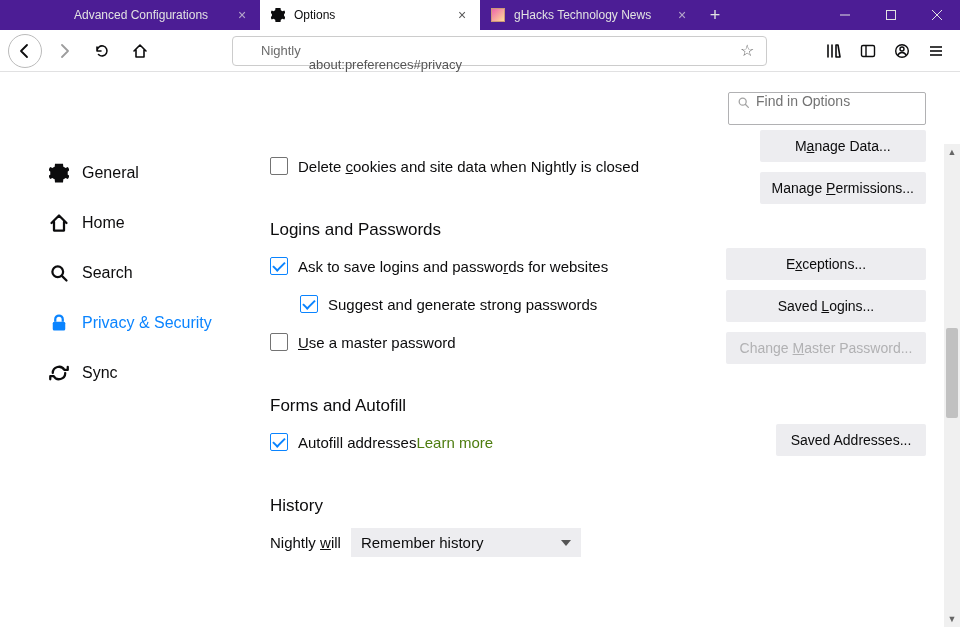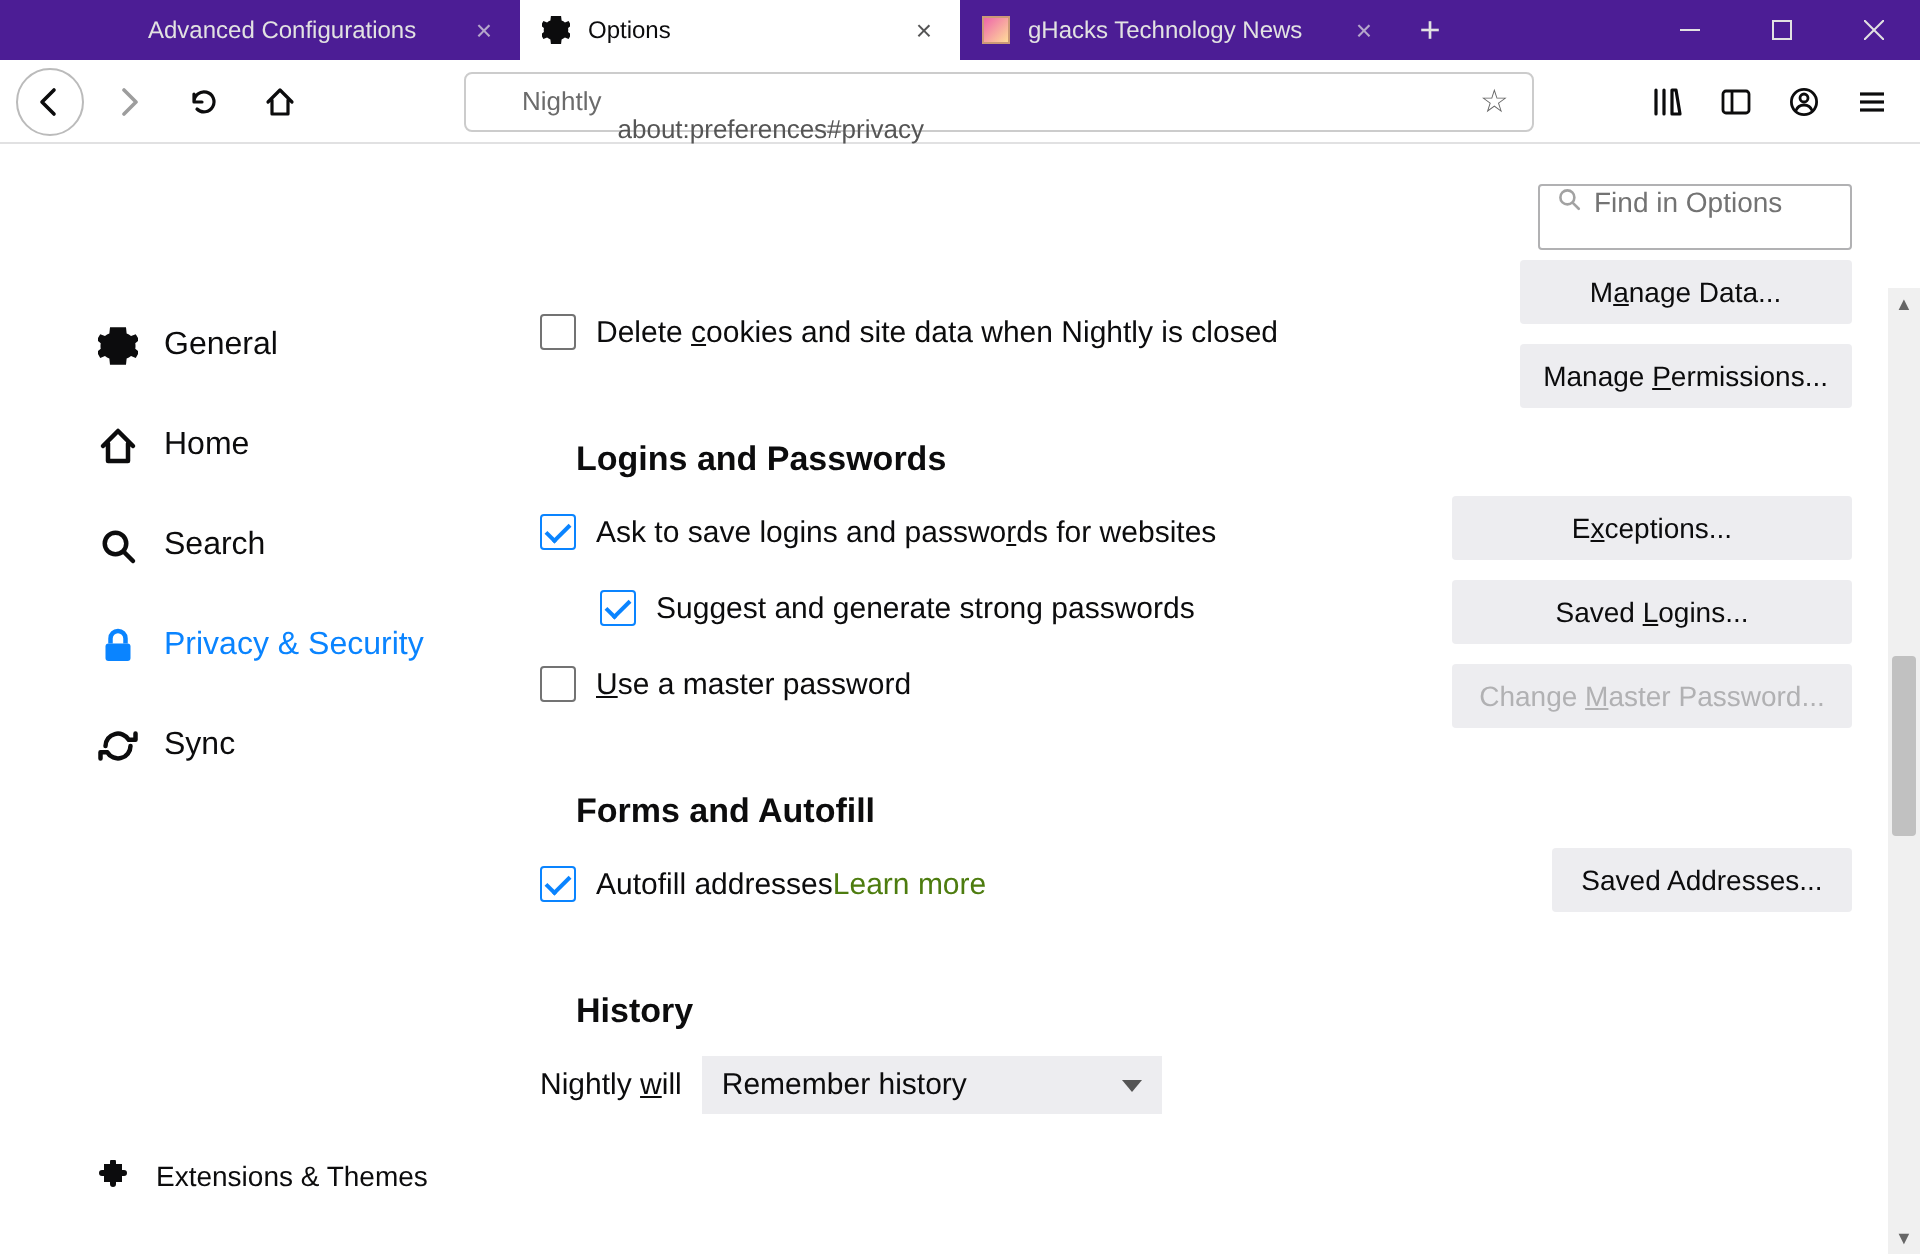--- a/index.html
+++ b/index.html
@@ -33,25 +33,25 @@
 .content { display: flex; height: calc(627px - 30px - 42px); position: relative; }
 .sidebar { width: 240px; padding: 80px 10px 10px 40px; display: flex; flex-direction: column; gap: 8px; }
 .nav-item { display: flex; align-items: center; gap: 12px; padding: 10px 8px; cursor: pointer; font-size: 16px; color: #0c0c0d; border-radius: 2px; }
 .nav-item.active { color: #0a84ff; }
 .nav-item .nav-icon { width: 22px; height: 22px; display: flex; align-items: center; justify-content: center; }
 .sidebar-bottom { margin-top: auto; margin-bottom: 12px; display: flex; flex-direction: column; gap: 4px; }
 .sidebar-bottom .nav-item { font-size: 14px; padding: 8px; }
 .sidebar-bottom .nav-icon { width: 18px; height: 18px; }
 
 .main { flex: 1; padding: 20px 30px 10px 30px; position: relative; overflow: hidden; }
-.search-box { position: absolute; top: 20px; right: 34px; width: 157px; height: 33px; border: 1px solid #b1b1b3; border-radius: 2px; display: flex; align-items: flex-start; padding: 0 8px; gap: 6px; color: #737373; font-size: 14px; }
+.search-box { position: absolute; top: 20px; right: 34px; width: 198px; height: 33px; border: 1px solid #b1b1b3; border-radius: 2px; display: flex; align-items: flex-end; padding: 15px 8px; gap: 6px; color: #737373; font-size: 14px; }
 .search-box svg { opacity: 0.6; }
 
 .section-body { position: relative; }
-.heading { font-size: 17px; font-weight: 700; margin-bottom: 12px; margin-left: 18px; }
+.heading { font-size: 17px; font-weight: 400; margin-bottom: 12px; }
 .row { display: flex; align-items: center; margin-bottom: 10px; min-height: 28px; }
 .checkbox { width: 18px; height: 18px; border: 1px solid #737373; border-radius: 2px; margin-right: 10px; display: flex; align-items: center; justify-content: center; background: #fff; cursor: pointer; flex-shrink: 0; }
 .checkbox.checked { border-color: #0a84ff; }
 .checkbox.checked::after { content: ""; width: 10px; height: 5px; border-left: 2px solid #0a84ff; border-bottom: 2px solid #0a84ff; transform: rotate(-45deg) translate(1px,-1px); }
 .opt-label { font-size: 15px; color: #0c0c0d; }
 .opt-label .ak { text-decoration: underline; }
 .indent { margin-left: 30px; }
 .link { color: #4d7c0f; cursor: pointer; font-size: 15px; }
 
 .btn { background: #ededf0; border: none; padding: 8px 12px; font-size: 14px; cursor: pointer; min-width: 150px; text-align: center; color: #0c0c0d; border-radius: 2px; }
@@ -221,28 +221,20 @@
     </div>
     <div class="nav-item">
       <span class="nav-icon">
           <svg width="20" height="20" viewBox="0 0 16 16">
             <path d="M3 8a5 5 0 0 1 9.3-2.5M13 8a5 5 0 0 1-9.3 2.5M12.3 5.5H15V3M3.7 10.5H1V13" fill="none" stroke="currentColor" stroke-width="1.8" stroke-linecap="round" stroke-linejoin="round"></path>
           </svg>
         </span>
       <span>Sync</span>
     </div>
     <div class="sidebar-bottom">
-      <div class="nav-item">
-        <span class="nav-icon">
-            <svg width="16" height="16" viewBox="0 0 16 16">
-              <path fill="currentColor" d="M6 1a1.5 1.5 0 0 1 3 0V2h3v3h1a1.5 1.5 0 0 1 0 3h-1v3H9v1a1.5 1.5 0 0 1-3 0v-1H3V8H2a1.5 1.5 0 0 1 0-3h1V2h3V1z"></path>
-            </svg>
-          </span>
-        <span>Extensions &amp; Themes</span>
-      </div>
     </div>
   </div>
 
   <div class="main">
     <div class="search-box">
       <svg width="13" height="13" viewBox="0 0 16 16">
           <circle cx="7" cy="7" r="4.3" fill="none" stroke="#666" stroke-width="1.6"></circle>
           <line x1="10.5" y1="10.5" x2="14" y2="14" stroke="#666" stroke-width="1.6" stroke-linecap="round"></line>
         </svg>
       <span>Find in Options</span>

